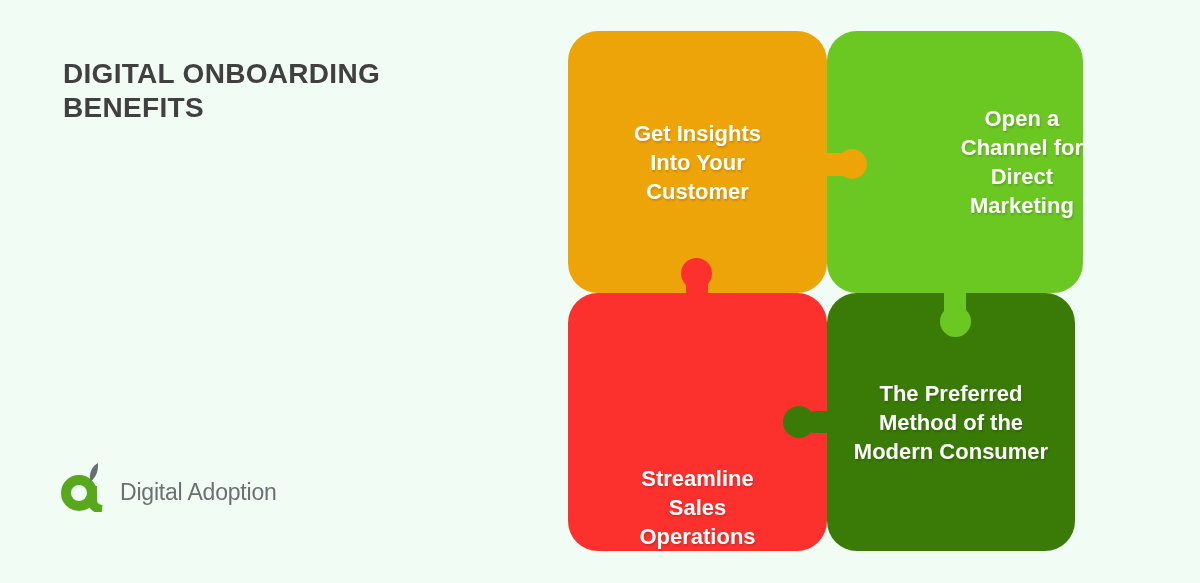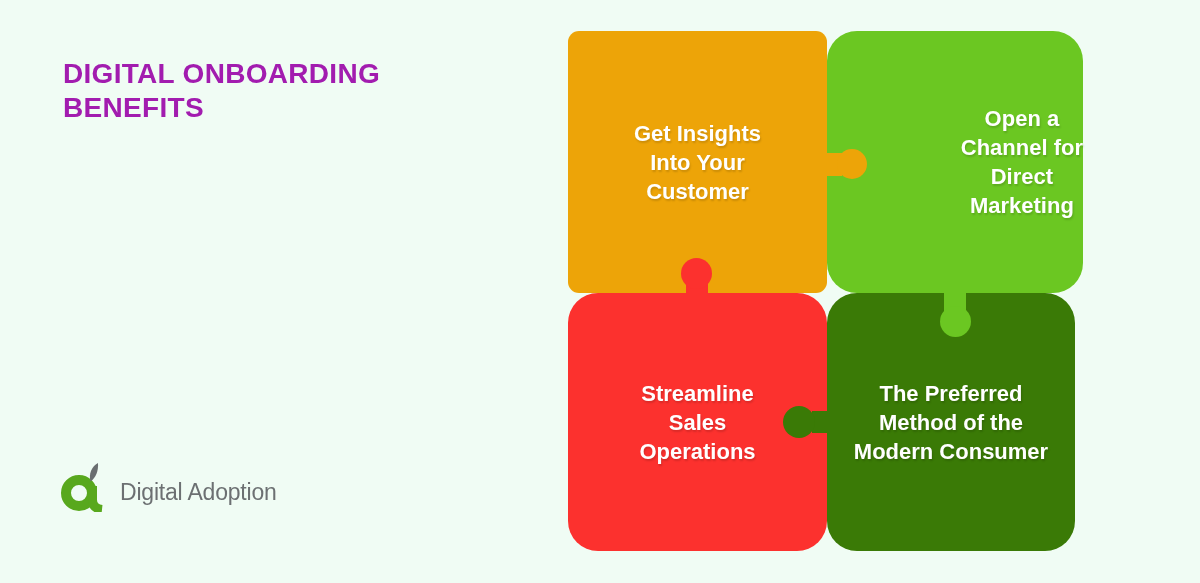--- a/index.html
+++ b/index.html
@@ -16,43 +16,43 @@
     background: #F0FCF4;
   }
   .headline {
     position: absolute;
     left: 63px;
     top: 57px;
     font-size: 28px;
     font-weight: 700;
     line-height: 34px;
     letter-spacing: 0.3px;
-    color: #a21caf;
+    color: #404040;
     white-space: pre-line;
   }
   .piece {
     position: absolute;
     border-radius: 30px;
     display: flex;
     align-items: center;
     justify-content: center;
     z-index: 1;
   }
   .piece-label {
     color: #FFFFFF;
     font-size: 22px;
     font-weight: 700;
     line-height: 29px;
     text-align: center;
     white-space: pre-line;
     text-shadow: 1px 2px 2px rgba(0,0,0,0.15);
   }
-  .piece-tl { left: 568px; top: 31px;  width: 259px; height: 262px; border-radius: 11px; }
+  .piece-tl { left: 568px; top: 31px;  width: 259px; height: 262px; }
   .piece-tr { left: 827px; top: 31px;  width: 256px; height: 262px; }
-  .piece-bl { left: 568px; top: 293px; width: 259px; height: 258px; }
+  .piece-bl { left: 568px; top: 293px; width: 259px; height: 258px; align-items: flex-end; }
   .piece-br { left: 827px; top: 293px; width: 248px; height: 258px; }
   .knob { position: absolute; z-index: 3; }
   .knob-circle { border-radius: 50%; position: absolute; z-index: 3; }
   
   .knob-right-stem   { left: 818px; top: 153px; width: 24px; height: 23px; }
   .knob-right-circle { left: 837px; top: 149px; width: 30px; height: 30px; }
   
   .knob-up-stem      { left: 686px; top: 274px; width: 22px; height: 22px; }
   .knob-up-circle    { left: 681px; top: 258px; width: 31px; height: 31px; }
   

